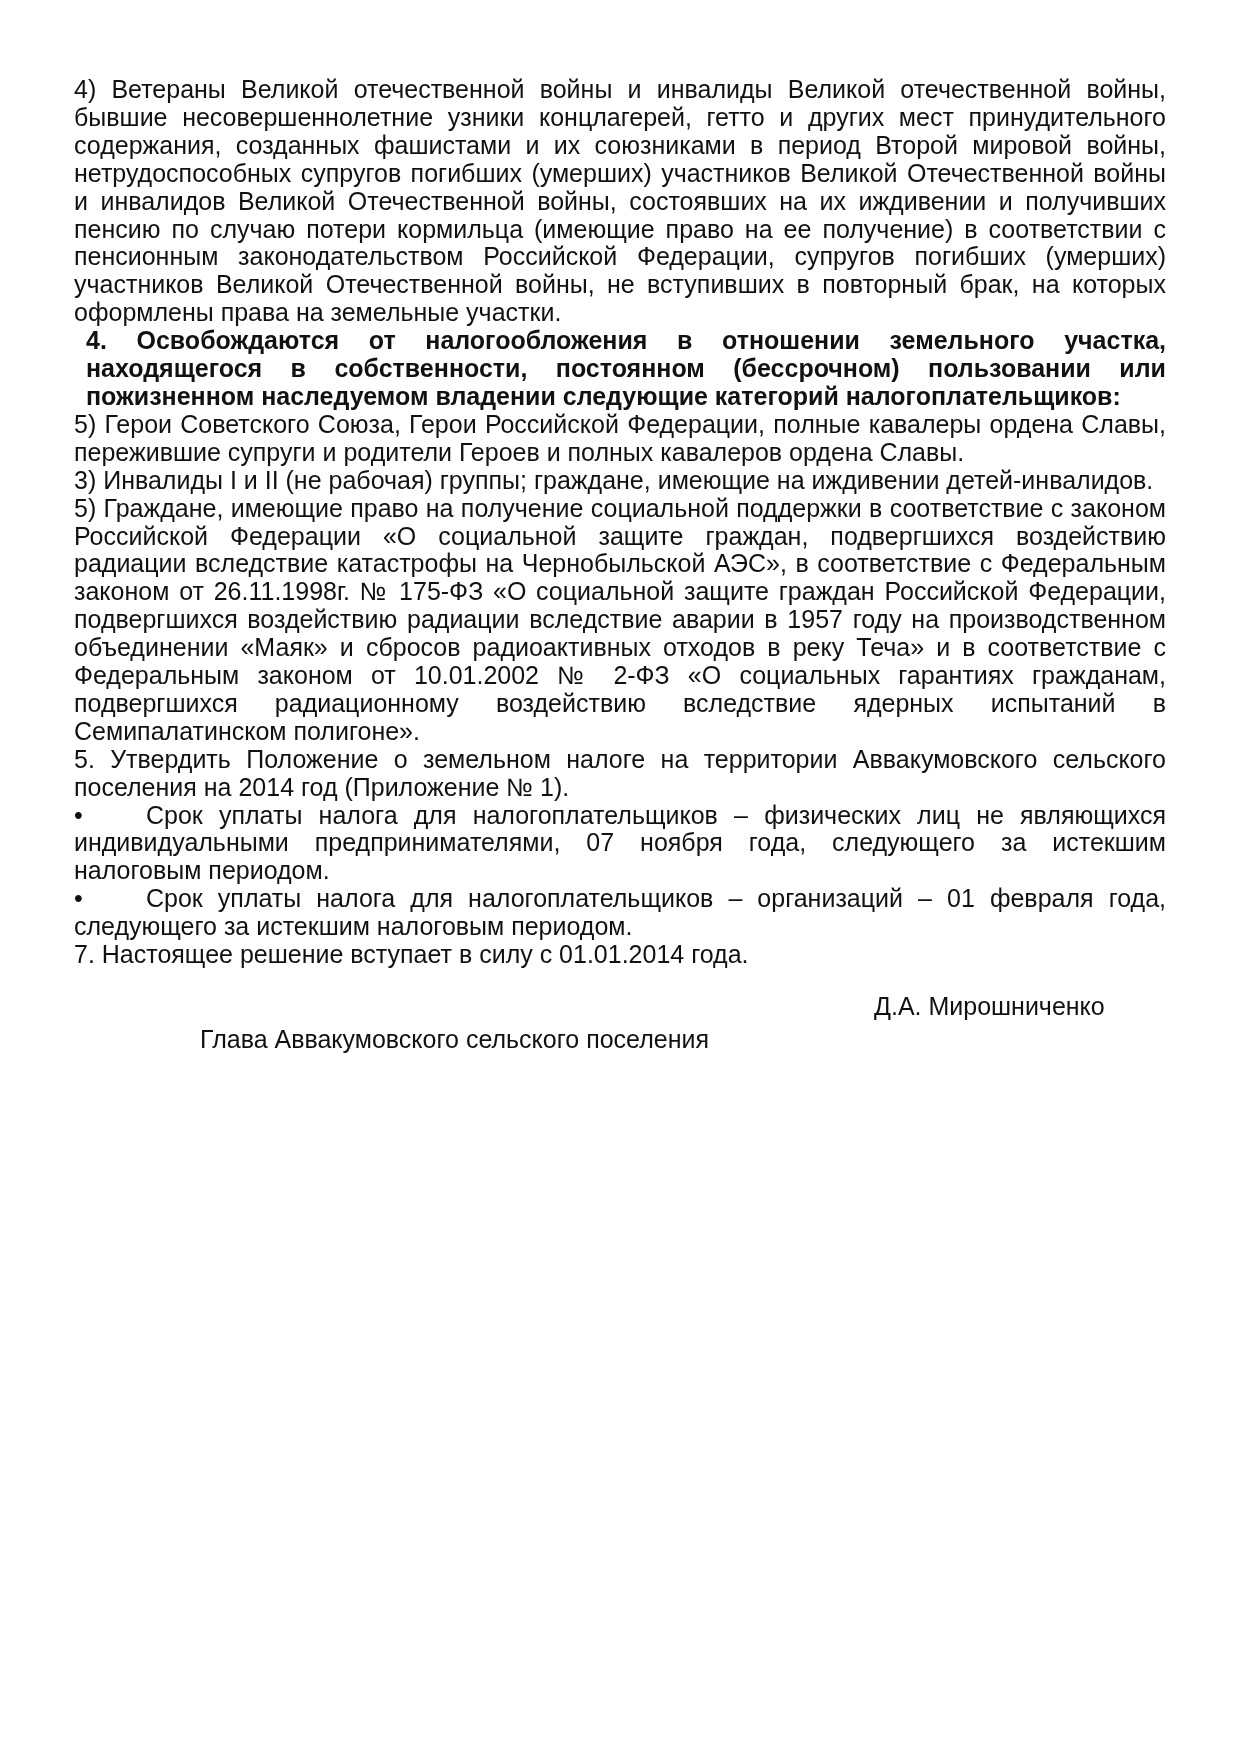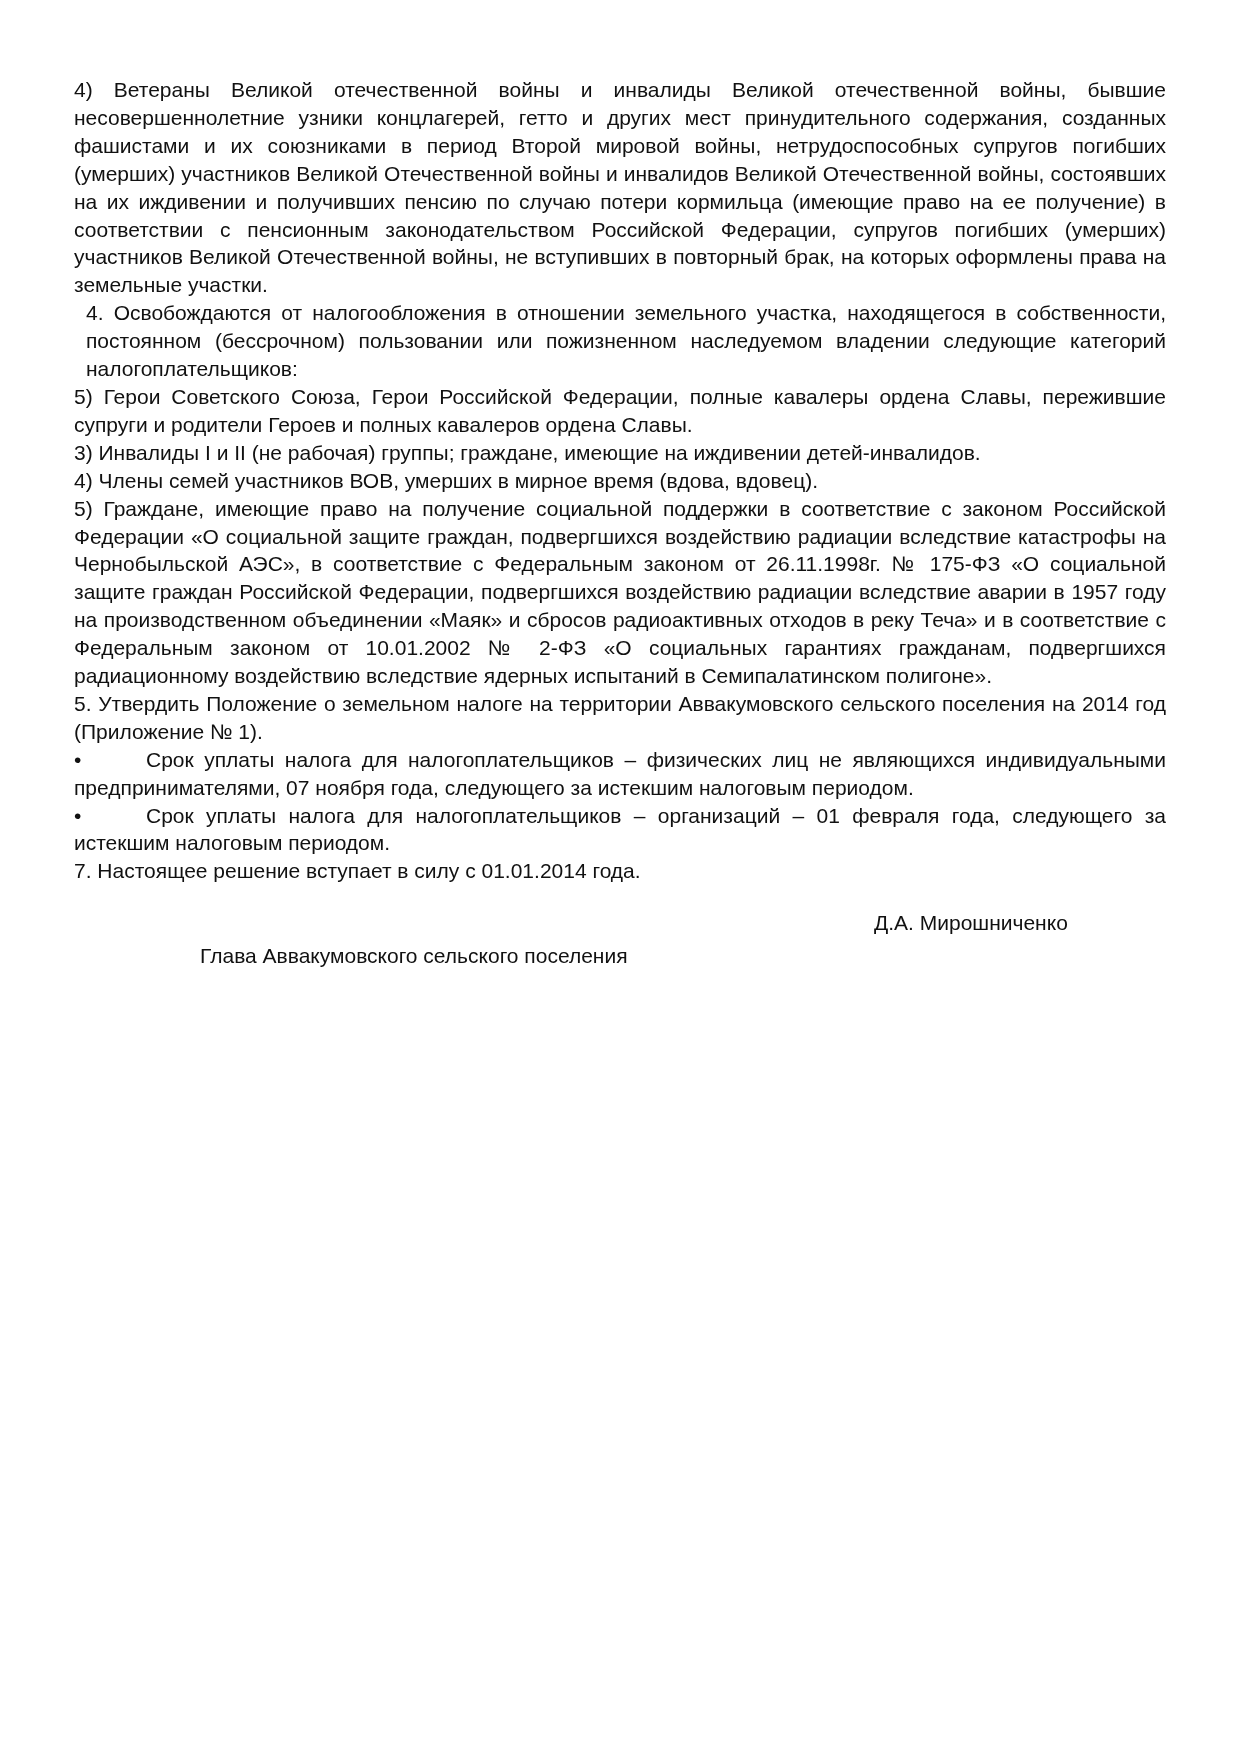--- a/index.html
+++ b/index.html
@@ -13,30 +13,31 @@
       position: relative;
       overflow: hidden;
       font-family: "Liberation Sans", "DejaVu Sans", sans-serif;
       color: #111111;
     }
     .page {
       position: absolute;
       left: 74px;
       top: 76px;
       width: 1092px;
-      font-size: 21px;
+      font-size: 25px;
       line-height: 27.9px;
     }
     .para {
       margin: 0;
       text-align: justify;
       text-align-last: left;
     }
     .indent-sm {
       padding-left: 12px;
+      font-weight: bold;
     }
     .bullet {
       display: inline-block;
       width: 72px;
     }
     .signature {
       position: relative;
       height: 28px;
       margin-top: 24px;
     }
@@ -54,21 +55,20 @@
   </style>
 </head>
 <body>
 
 <div class="page">
 
   <p class="para">4) Ветераны Великой отечественной войны и инвалиды Великой отечественной войны, бывшие несовершеннолетние узники концлагерей, гетто и других мест принудительного содержания, созданных фашистами и их союзниками в период Второй мировой войны, нетрудоспособных супругов погибших (умерших) участников Великой Отечественной войны и инвалидов Великой Отечественной войны, состоявших на их иждивении и получивших пенсию по случаю потери кормильца (имеющие право на ее получение) в соответствии с пенсионным законодательством Российской Федерации, супругов погибших (умерших) участников Великой Отечественной войны, не вступивших в повторный брак, на которых оформлены права на земельные участки.</p>
   <p class="para indent-sm">4. Освобождаются  от налогообложения в отношении земельного участка, находящегося в собственности, постоянном (бессрочном) пользовании или пожизненном наследуемом владении следующие категорий налогоплательщиков:</p>
   <p class="para">5) Герои  Советского Союза, Герои Российской Федерации, полные кавалеры ордена Славы, пережившие супруги и родители Героев и полных кавалеров ордена Славы.</p>
   <p class="para">3) Инвалиды I  и II (не рабочая) группы; граждане, имеющие на иждивении  детей-инвалидов.</p>
-  <p class="para">4)  Члены семей участников ВОВ, умерших в мирное время (вдова, вдовец).</p>
   <p class="para">5)  Граждане, имеющие право на получение социальной поддержки в соответствие с законом Российской Федерации «О социальной защите граждан, подвергшихся воздействию радиации вследствие катастрофы на Чернобыльской АЭС», в соответствие с Федеральным законом от 26.11.1998г. № 175-ФЗ «О социальной защите граждан Российской Федерации, подвергшихся воздействию радиации вследствие аварии в 1957 году на производственном объединении «Маяк» и сбросов радиоактивных отходов в реку Теча» и в соответствие с Федеральным законом от 10.01.2002 № 2-ФЗ «О социальных гарантиях гражданам, подвергшихся радиационному воздействию вследствие  ядерных испытаний в Семипалатинском полигоне».</p>
   <p class="para">5. Утвердить Положение о земельном налоге на территории Аввакумовского сельского поселения на 2014 год (Приложение № 1).</p>
 
   <p class="para">
     <span class="bullet">•</span><span>Срок уплаты налога для налогоплательщиков – физических лиц не являющихся индивидуальными предпринимателями, 07  ноября года, следующего за истекшим налоговым периодом.</span>
   </p>
   <p class="para">
     <span class="bullet">•</span><span>Срок уплаты налога для налогоплательщиков – организаций – 01 февраля года, следующего за истекшим налоговым периодом.</span>
   </p>
 

